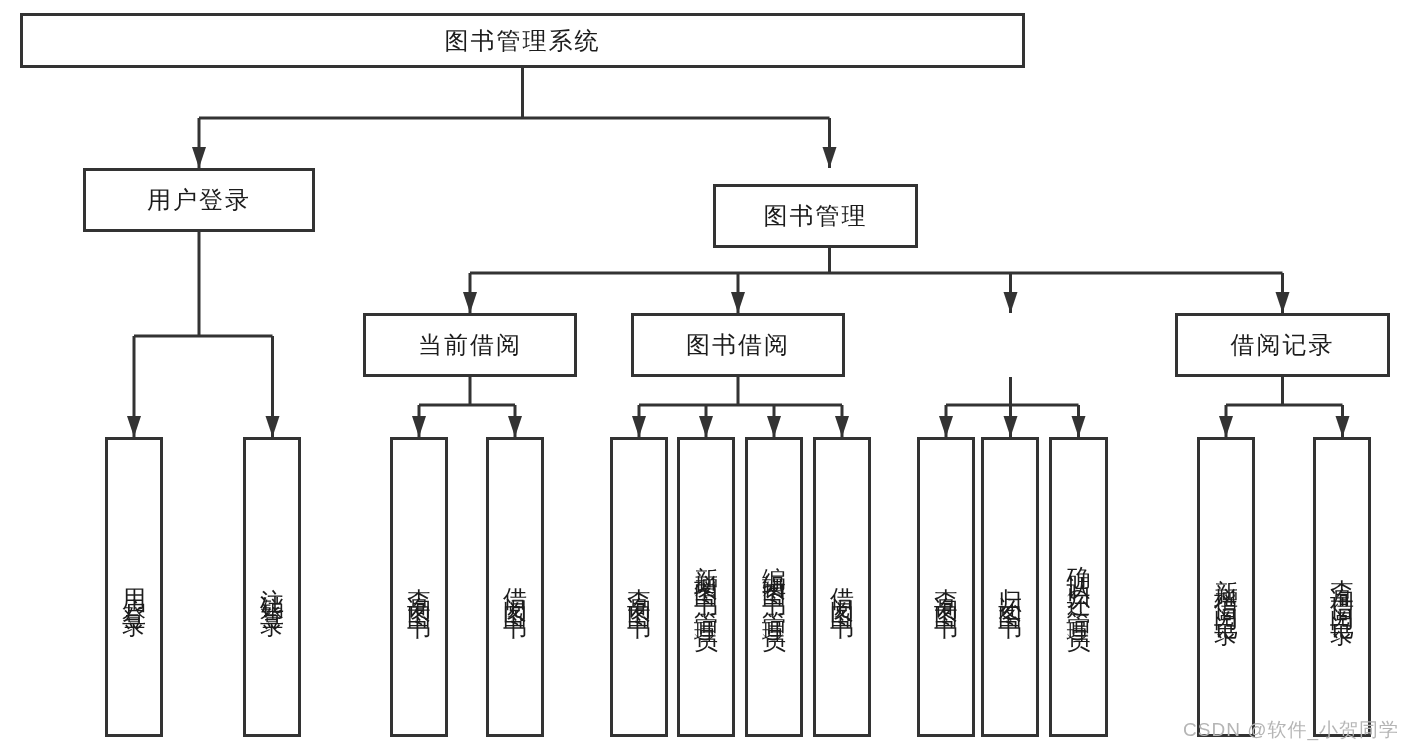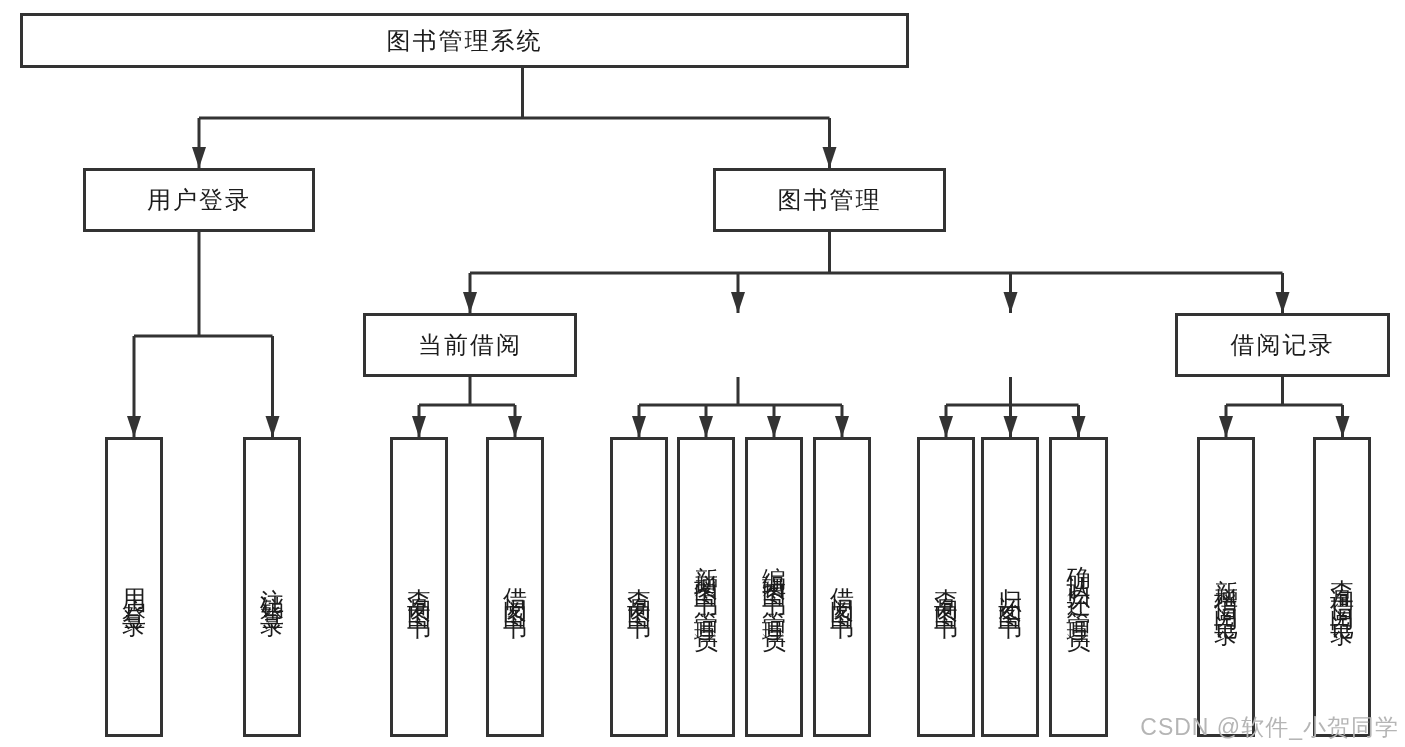--- a/index.html
+++ b/index.html
@@ -14,21 +14,21 @@
     border:3px solid #333333;display:flex;align-items:center;justify-content:center;
     color:#1c1c1c;
   }
   .node .label{white-space:nowrap;}
   .h .label{font-size:24px;letter-spacing:2px;}
   .leaf .label{
     writing-mode:vertical-rl;text-orientation:mixed;
     font-size:24px;letter-spacing:9px;line-height:1;white-space:normal;
   }
   .watermark{
-    position:absolute;right:6px;bottom:4px;font-size:23px;color:#b5b5b5;
+    position:absolute;right:6px;bottom:4px;font-size:19px;color:#b5b5b5;
     letter-spacing:1px;
   }
 </style>
 </head>
 <body>
 
 <div class="canvas">
 
   <svg class="connectors" width="1405" height="747" viewBox="0 0 1405 747">
     <defs>
@@ -66,33 +66,36 @@
       <path d="M946 405 V437" marker-end="url(#arrow)"></path>
       <path d="M1010.5 405 V437" marker-end="url(#arrow)"></path>
       <path d="M1078.5 405 V437" marker-end="url(#arrow)"></path>
 
       <path d="M1282.5 377 V405 M1226 405 H1342.5"></path>
       <path d="M1226 405 V437" marker-end="url(#arrow)"></path>
       <path d="M1342.5 405 V437" marker-end="url(#arrow)"></path>
     </g>
   </svg>
 
-  <div class="node h" style="left:20px;top:13px;width:889px;height:55px;align-items:center;">
+  <div class="node h" style="left:20px;top:13px;width:1005px;height:55px;align-items:center;">
     <span class="label">图书管理系统</span>
   </div>
 
   <div class="node h" style="left:83px;top:168px;width:232px;height:64px;">
     <span class="label">用户登录</span>
   </div>
-  <div class="node h" style="left:713px;top:168px;width:233px;height:64px;">
+  <div class="node h" style="left:713px;top:184px;width:205px;height:64px;">
     <span class="label">图书管理</span>
   </div>
 
   <div class="node h" style="left:363px;top:313px;width:214px;height:64px;">
     <span class="label">当前借阅</span>
+  </div>
+  <div class="node h" style="left:631px;top:313px;width:214px;height:64px;">
+    <span class="label">图书借阅</span>
   </div>
   <div class="node h" style="left:1175px;top:313px;width:215px;height:64px;">
     <span class="label">借阅记录</span>
   </div>
 
   <div class="node leaf" style="left:105px;top:437px;width:58px;height:300px;">
     <span class="label">用户登录</span>
   </div>
   <div class="node leaf" style="left:243px;top:437px;width:58px;height:300px;">
     <span class="label">注销登录</span>

